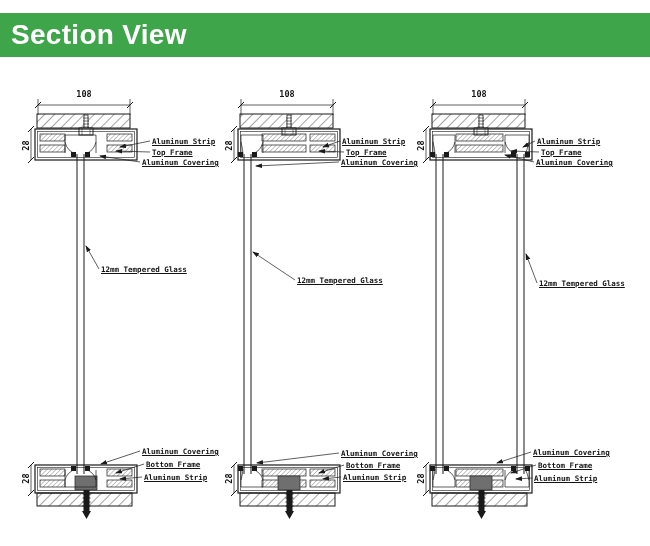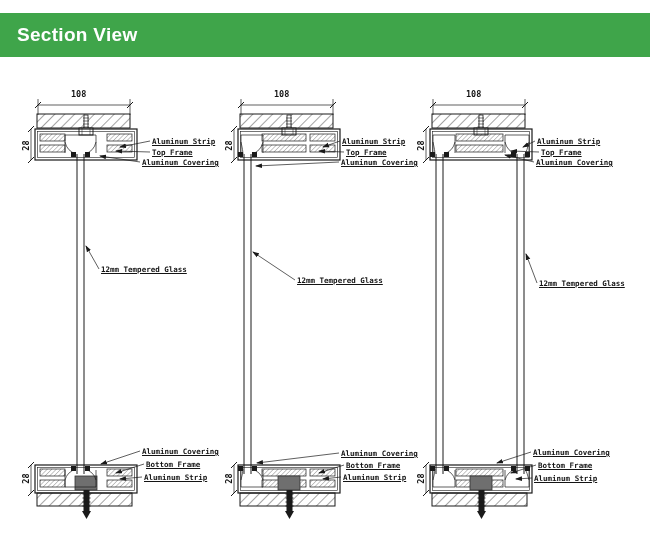--- a/index.html
+++ b/index.html
@@ -1,25 +1,25 @@
 <!DOCTYPE html>
 <html><head>
 <meta charset="utf-8">
 <style>
   html,body{margin:0;padding:0;background:#fff;}
   .stage{position:relative;width:650px;height:546px;background:#ffffff;overflow:hidden;
          font-family:"Liberation Sans",sans-serif;}
   .header{position:absolute;left:0;top:13px;width:650px;height:44px;display:flex;align-items:center;}
-  .header .title{font-size:19px;font-weight:bold;padding-left:17px;letter-spacing:.3px;}
+  .header .title{font-size:28px;font-weight:bold;padding-left:11px;letter-spacing:.3px;}
   svg.canvas{position:absolute;left:0;top:0;}
   .cad-label{position:absolute;font:bold 7.5px "DejaVu Sans Mono",monospace;color:#141414;
              white-space:nowrap;line-height:9px;text-decoration:underline;}
   .dim-label{position:absolute;font:bold 8.5px "DejaVu Sans Mono",monospace;color:#141414;
              white-space:nowrap;line-height:9px;}
-  .dim-h{width:26px;}
+  .dim-h{width:26px;text-align:center;}
   .dim-v{width:20px;text-align:center;transform:rotate(-90deg);transform-origin:50% 50%;}
 </style>
 </head>
 <body>
 
 <div class="stage">
   <div class="header" style="background: rgb(63, 165, 74);">
     <span class="title" style="color: rgb(255, 255, 255);">Section View</span>
   </div>
   <svg class="canvas" width="650" height="546" viewBox="0 0 650 546">

